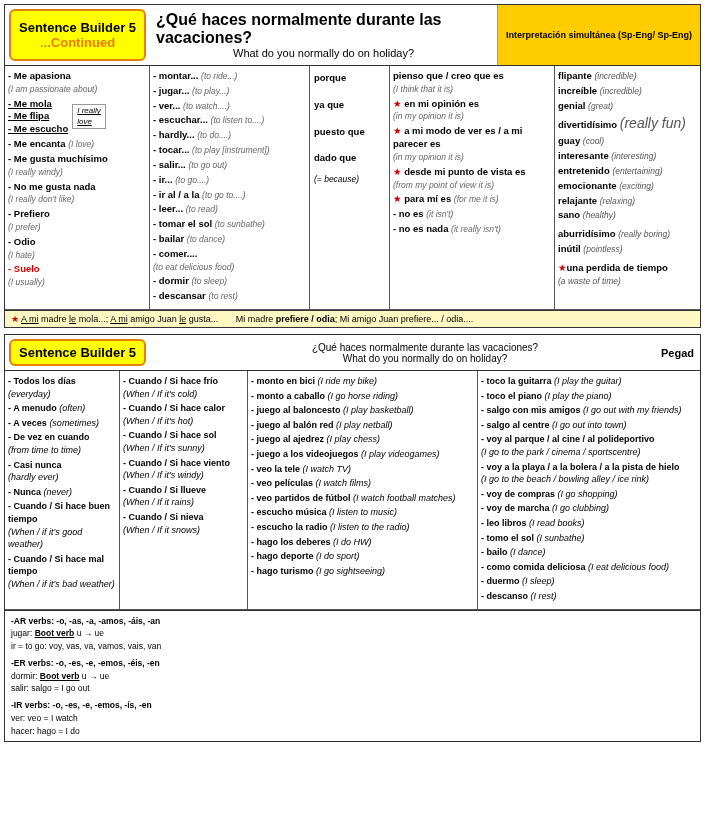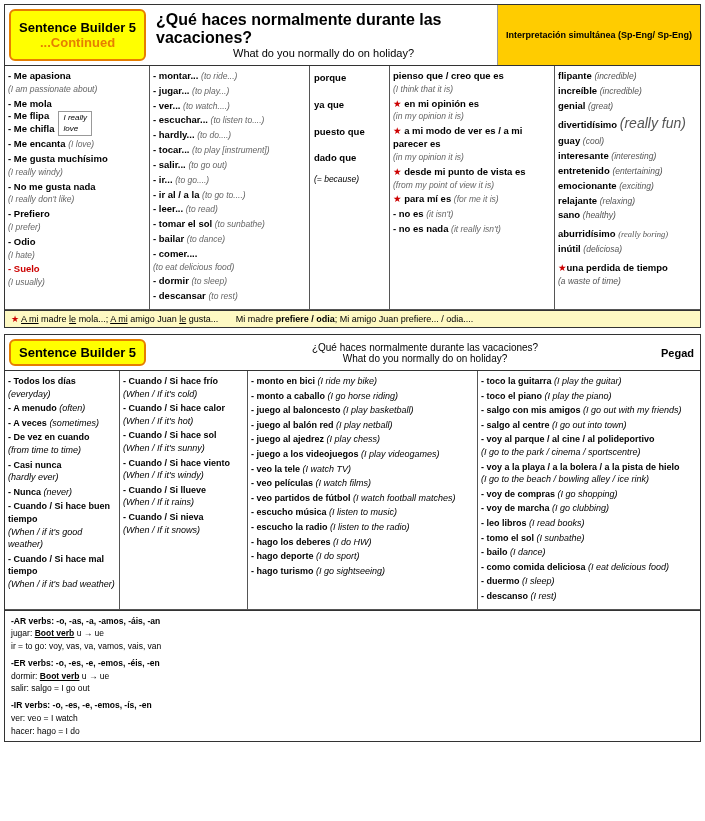--- a/index.html
+++ b/index.html
@@ -177,25 +177,25 @@
       <div class="interp-box">Interpretación simultánea (Sp-Eng/ Sp-Eng)</div>
     </div>
 
     <div style="display:grid; grid-template-columns:145px 160px 80px 165px 155px; border-bottom:1px solid #555;">
 
       <div class="top-col">
         <div class="top-col-item">
           <span class="main">- Me apasiona</span><br>
           <span class="sub">(I am passionate about)</span>
         </div>
-        <div class="top-col-item" style="display:flex; align-items:flex-end;">
+        <div class="top-col-item" style="display:flex; align-items:center;text-decoration:underline;">
           <div>
             <span class="main">- Me mola</span><br>
             <span class="main">- Me flipa</span><br>
-            <span class="main">- Me chifla</span>
+            <span class="main">- Me escucho</span>
           </div>
           <div style="border:1px solid #999; padding:1px 4px; margin-left:4px; font-size:8px; white-space:nowrap; line-height:1.3;">
             <em>I really<br>love</em>
           </div>
         </div>
         <div class="top-col-item">
           <span class="main">- Me encanta</span> <span class="sub">(I love)</span>
         </div>
         <div class="top-col-item">
           <span class="main">- Me gusta muchísimo</span><br>
@@ -277,22 +277,22 @@
         <div class="top-col-item"><strong>flipante</strong> <em style="font-size:8.5px;color:#555;">(incredible)</em></div>
         <div class="top-col-item"><strong>increíble</strong> <em style="font-size:8.5px;color:#555;">(incredible)</em></div>
         <div class="top-col-item"><strong>genial</strong> <em style="font-size:8.5px;color:#555;">(great)</em></div>
         <div class="top-col-item"><strong>divertidísimo</strong> <em style="font-size:14px;color:#555;">(really fun)</em></div>
         <div class="top-col-item"><strong>guay</strong> <em style="font-size:8.5px;color:#555;">(cool)</em></div>
         <div class="top-col-item"><strong>interesante</strong> <em style="font-size:8.5px;color:#555;">(interesting)</em></div>
         <div class="top-col-item"><strong>entretenido</strong> <em style="font-size:8.5px;color:#555;margin-top:44px;">(entertaining)</em></div>
         <div class="top-col-item"><strong>emocionante</strong> <em style="font-size:8.5px;color:#555;">(exciting)</em></div>
         <div class="top-col-item"><strong>relajante</strong> <em style="font-size:8.5px;color:#555;">(relaxing)</em></div>
         <div class="top-col-item"><strong>sano</strong> <em style="font-size:8.5px;color:#555;">(healthy)</em></div>
-        <div style="margin-top:6px;" class="top-col-item"><strong>aburridísimo</strong> <em style="font-size:8.5px;color:#555;font-family:Liberation Serif, serif;">(really boring)</em></div>
-        <div class="top-col-item"><strong>inútil</strong> <em style="font-size:8.5px;color:#555;">(deliciosa)</em></div>
+        <div style="margin-top:6px;" class="top-col-item"><strong>aburridísimo</strong> <em style="font-size:8.5px;color:#555;">(really boring)</em></div>
+        <div class="top-col-item"><strong>inútil</strong> <em style="font-size:8.5px;color:#555;">(pointless)</em></div>
         <div style="margin-top:6px;" class="top-col-item"><span style="color:#cc0000;">★</span><strong>una perdida de tiempo</strong><br><em style="font-size:8.5px;color:#555;">(a waste of time)</em></div>
       </div>
     </div>
 
     <div class="top-bottom-note">
       <span class="note-star">★ </span>
       <span class="note-underline">A mi</span> madre <span class="note-underline">le</span> mola...; <span class="note-underline">A mi</span> amigo Juan <span class="note-underline">le</span> gusta...
       &nbsp;&nbsp;&nbsp;&nbsp;&nbsp;
       Mi madre <strong>prefiere / odia</strong>;  Mi amigo Juan prefiere... / odia....
     </div>

